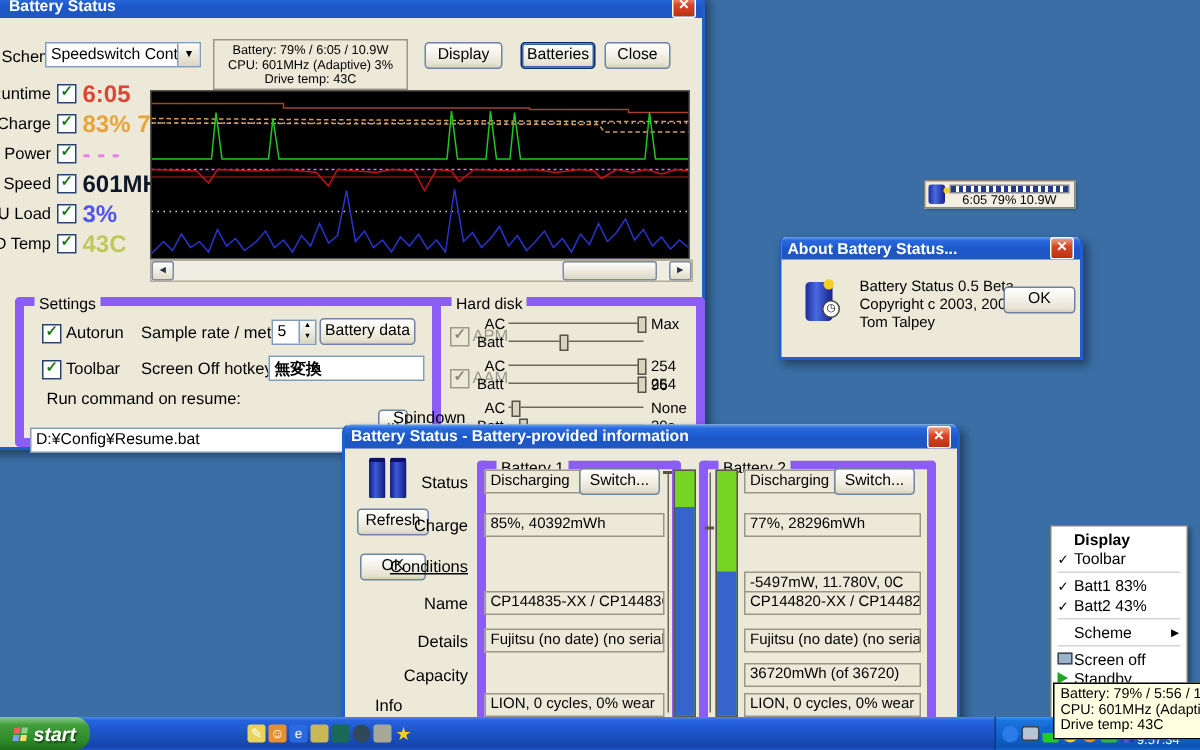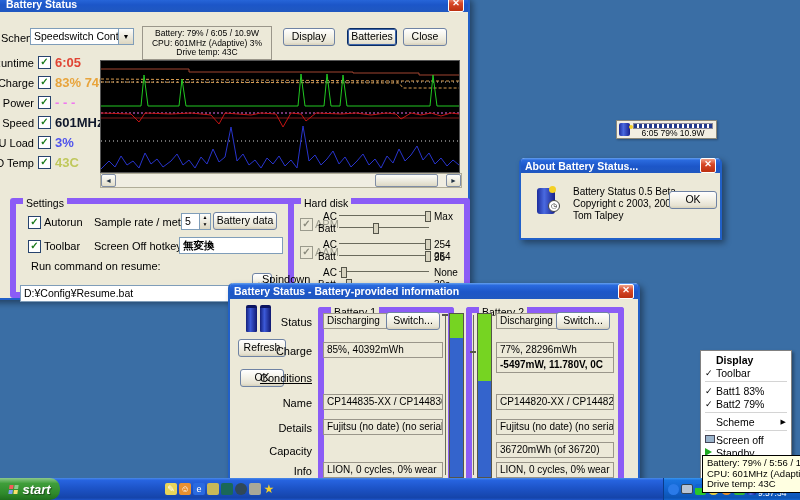--- a/index.html
+++ b/index.html
@@ -19,21 +19,21 @@
   .field{position:absolute;background:#fff;border:1px solid #7f9db9;font-size:10.5px;
          padding:1px 3px;white-space:nowrap;overflow:hidden;}
   .rofield{position:absolute;background:#ece9d8;border:1px solid #9a968a;font-size:10px;
          padding:1px 3px;white-space:nowrap;overflow:hidden;}
   .group{position:absolute;border:6px solid #8b5cf6;border-radius:3px;}
   .gtitle{position:absolute;top:-7px;left:7px;background:#ece9d8;padding:0 3px;font-size:10.5px;}
   .cb{position:absolute;width:11px;height:11px;background:#fff;border:1px solid #26436e;
       font-size:10px;line-height:10px;text-align:center;color:#1a7a1a;font-weight:bold;}
   .cb.dis{background:#ece9d8;border-color:#9a9a8c;color:#8a8a7c;}
   .lbl{position:absolute;white-space:nowrap;}
-  .mval{position:absolute;font-weight:bold;font-size:13px;white-space:nowrap;}
+  .mval{position:absolute;font-weight:bold;font-size:16px;white-space:nowrap;}
   .slider{position:absolute;height:9px;}
   .groove{position:absolute;left:0;right:0;top:4px;border-top:1px solid #6a6a5c;}
   .thumb{position:absolute;top:0;width:4px;height:9px;background:#d8d4c0;border:1px solid #55554a;}
   .menu{position:absolute;background:#fff;border:1px solid #808080;
         box-shadow:2px 2px 3px rgba(0,0,0,.35);padding:2px 1px;font-size:10.5px;width:88px;}
   .mi{height:13px;display:flex;align-items:center;padding:0 4px 0 3px;white-space:nowrap;}
   .mi .mk{width:11px;flex:0 0 11px;font-size:9px;}
   .msep{border-top:1px solid #d4d4d4;margin:2px 3px;}
   .tip{position:absolute;background:#ffffe1;border:1px solid #000;font-size:9.5px;
        padding:2px 4px;line-height:10.5px;white-space:nowrap;overflow:hidden;}
@@ -231,21 +231,21 @@
 
     <div class="btn" style="left:8px;top:56px;width:46px;height:16px;line-height:15px;">Refresh</div>
     <div class="btn" style="left:10px;top:86px;width:42px;height:16px;line-height:15px;">OK</div>
 
     <span class="lbl" style="left:20px;top:33px;width:62px;text-align:right;">Status</span>
     <span class="lbl" style="left:20px;top:62px;width:62px;text-align:right;">Charge</span>
     <span class="lbl" style="left:20px;top:89px;width:62px;text-align:right;text-decoration:underline;">Conditions</span>
     <span class="lbl" style="left:20px;top:114px;width:62px;text-align:right;">Name</span>
     <span class="lbl" style="left:20px;top:139px;width:62px;text-align:right;">Details</span>
     <span class="lbl" style="left:20px;top:162px;width:62px;text-align:right;">Capacity</span>
-    <span class="lbl" style="left:20px;top:182px;width:62px;text-align:right;">Info</span>
+    <span class="lbl" style="left:20px;top:182px;width:62px;">Info</span>
 
     <div class="group" style="left:88px;top:24px;width:124px;height:170px;border-bottom:none;border-radius:3px 3px 0 0;">
       <span class="gtitle">Battery 1</span>
     </div>
     <div class="rofield" style="left:93px;top:30px;width:56px;height:12px;">Discharging</div>
     <div class="btn" style="left:156px;top:29px;width:52px;height:16px;line-height:15px;">Switch...</div>
     <div class="rofield" style="left:93px;top:59px;width:112px;height:12px;">85%, 40392mWh</div>
     <div class="rofield" style="left:93px;top:111px;width:112px;height:12px;">CP144835-XX / CP144836-XX</div>
     <div class="rofield" style="left:93px;top:136px;width:112px;height:12px;">Fujitsu (no date) (no serial)</div>
     <div class="rofield" style="left:93px;top:179px;width:112px;height:12px;">LION, 0 cycles, 0% wear</div>
@@ -260,21 +260,21 @@
       <span class="gtitle">Battery 2</span>
     </div>
     <span class="vgroove" style="left:243px;top:32px;height:160px;"></span>
     <span class="vtick" style="left:240px;top:68px;"></span>
     <div class="vbar" style="left: 247px; top: 30px; height: 163px; background: rgb(118, 212, 34);">
       <span class="vfill" style="background: rgb(52, 100, 204); height: 59%;"></span>
     </div>
     <div class="rofield" style="left:266px;top:30px;width:54px;height:12px;">Discharging</div>
     <div class="btn" style="left:326px;top:29px;width:52px;height:16px;line-height:15px;">Switch...</div>
     <div class="rofield" style="left:266px;top:59px;width:110px;height:12px;">77%, 28296mWh</div>
-    <div class="rofield" style="left:266px;top:74px;width:110px;height:12px;font-weight:bold;">-5497mW, 11.780V, 0C</div>
+    <div class="rofield" style="left:266px;top:98px;width:110px;height:12px;">-5497mW, 11.780V, 0C</div>
     <div class="rofield" style="left:266px;top:111px;width:110px;height:12px;">CP144820-XX / CP144821-XX</div>
     <div class="rofield" style="left:266px;top:136px;width:110px;height:12px;">Fujitsu (no date) (no serial)</div>
     <div class="rofield" style="left:266px;top:159px;width:110px;height:12px;">36720mWh (of 36720)</div>
     <div class="rofield" style="left:266px;top:179px;width:110px;height:12px;">LION, 0 cycles, 0% wear</div>
   </div>
 
   <div class="menu" style="left:700px;top:350px;z-index:5;">
     <div class="mi" style="font-weight:bold;">
         <span class="mk"></span>
         <span>Display</span>
@@ -283,21 +283,21 @@
         <span class="mk">✓</span>
         <span>Toolbar</span>
       </div>
     <div class="msep"></div>
     <div class="mi">
         <span class="mk">✓</span>
         <span>Batt1 83%</span>
       </div>
     <div class="mi">
         <span class="mk">✓</span>
-        <span>Batt2 79%</span>
+        <span>Batt2 43%</span>
       </div>
     <div class="msep"></div>
     <div class="mi">
         <span class="mk"></span>
         <span>Scheme</span>
         <span style="margin-left:auto;font-size:7px;">▶</span>
       </div>
     <div class="msep"></div>
     <div class="mi">
         <span class="mk"><span style="display:inline-block;width:8px;height:6px;background:#9ab4cc;border:1px solid #445;"></span></span>

